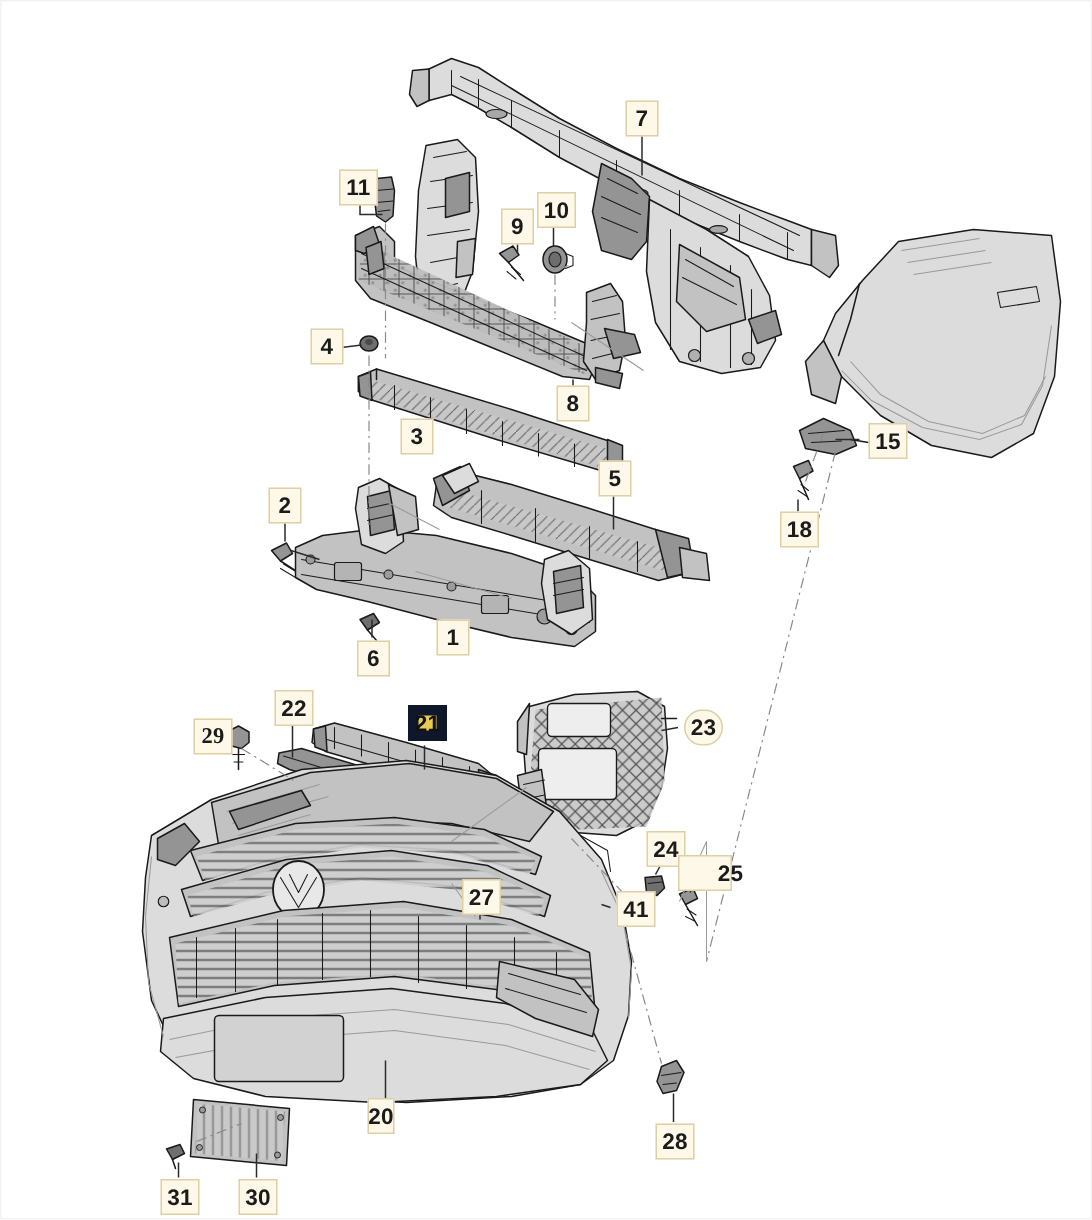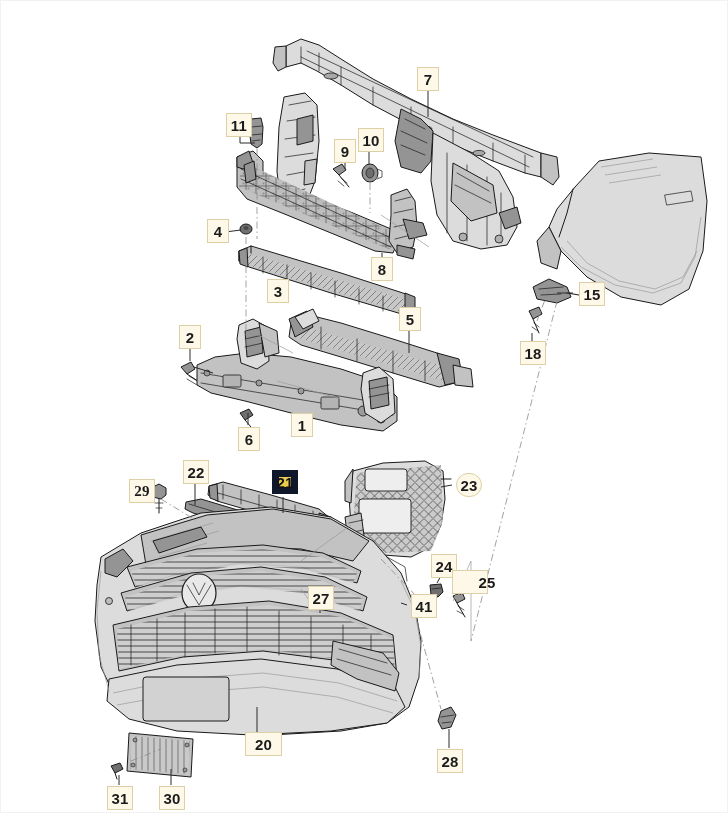--- a/index.html
+++ b/index.html
@@ -439,21 +439,21 @@
     </div>
   <div class="callout" style="left:225px;top:112px;width:26px;height:24px;">
       <span class="num">11</span>
     </div>
   <div class="callout" style="left:578px;top:281px;width:26px;height:24px;">
       <span class="num">15</span>
     </div>
   <div class="callout" style="left:519px;top:340px;width:26px;height:24px;">
       <span class="num">18</span>
     </div>
-  <div class="callout" style="left:244px;top:731px;width:37px;height:24px;text-align:right;">
+  <div class="callout" style="left:244px;top:731px;width:18px;height:24px;text-align:right;">
       <span class="num">20</span>
     </div>
   <div class="callout highlight" style="left:271px;top:469px;width:26px;height:24px;">
       <span class="num">21</span>
     </div>
   <div class="callout" style="left:182px;top:459px;width:26px;height:24px;">
       <span class="num">22</span>
     </div>
   <div class="callout" style="left:455px;top:472px;width:26px;height:24px;border-radius:12px;">
       <span class="num">23</span>

